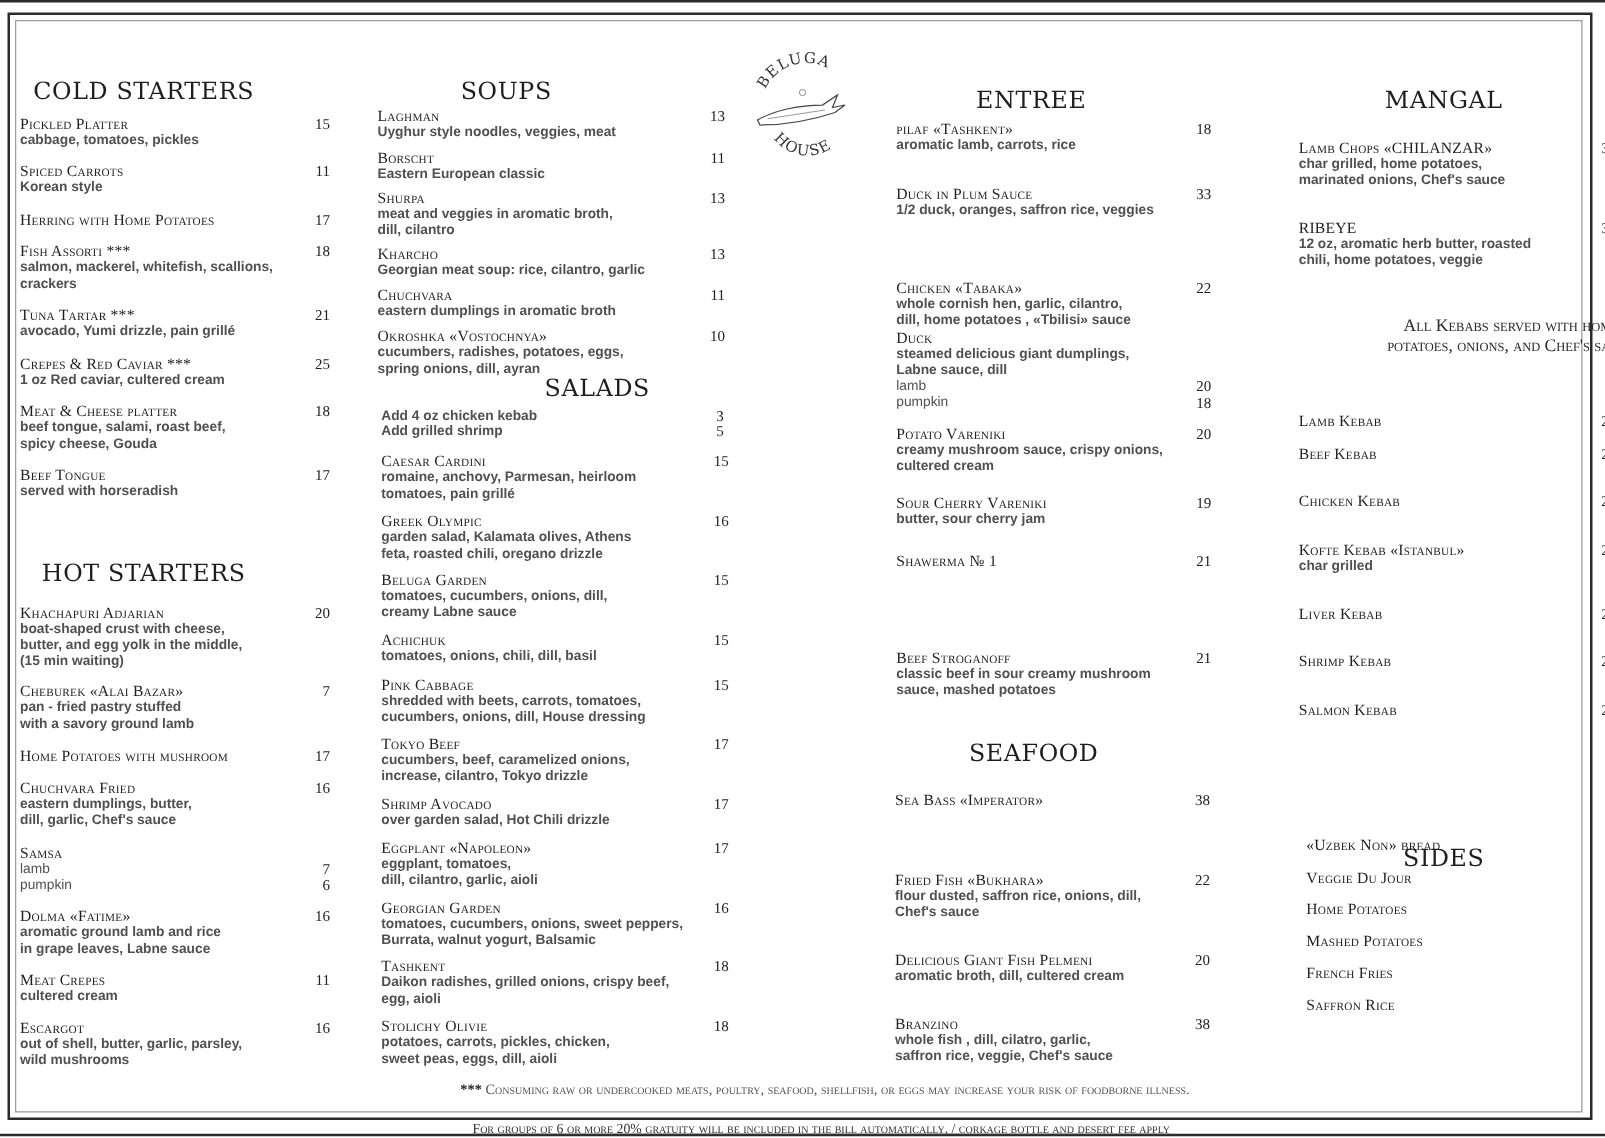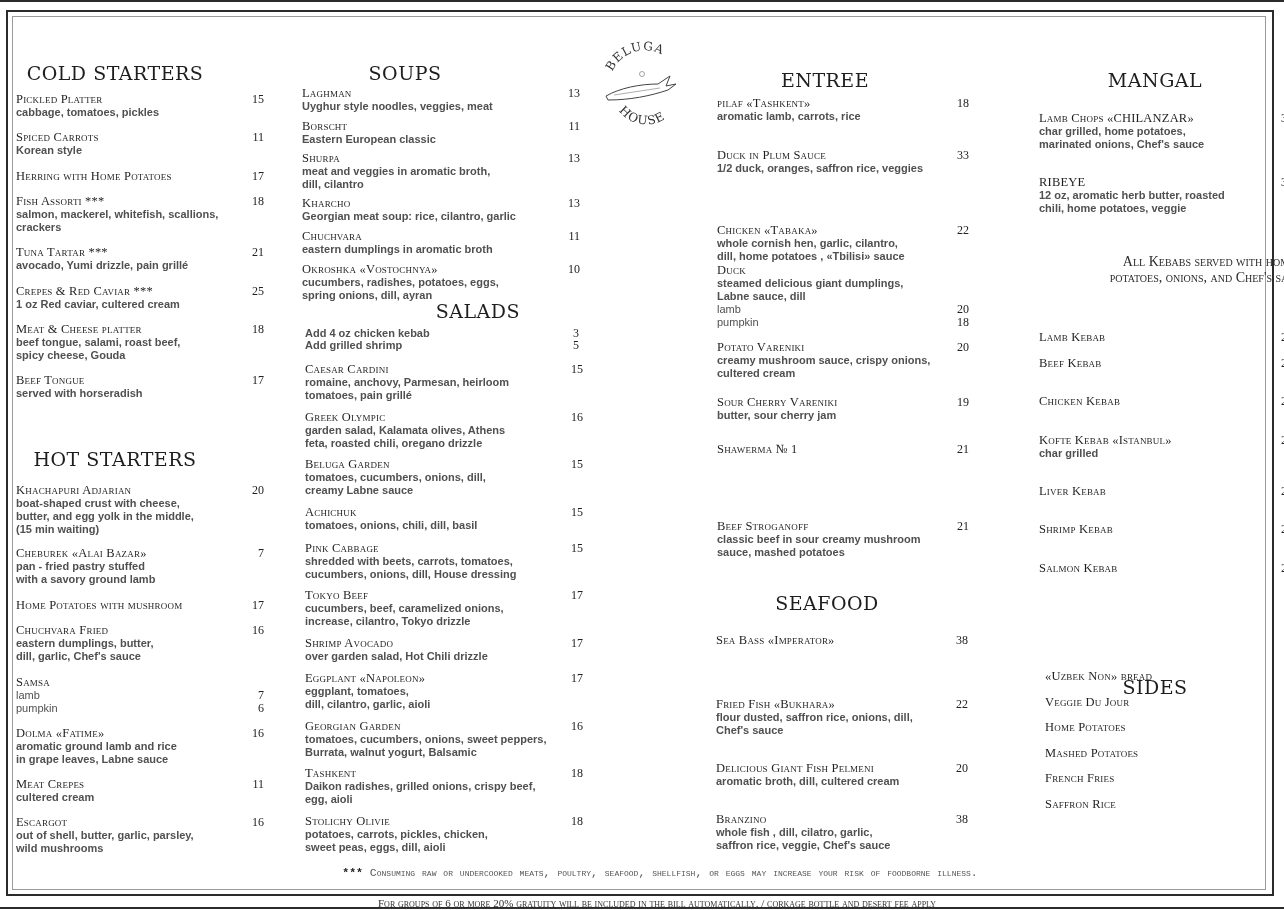--- a/index.html
+++ b/index.html
@@ -37,21 +37,21 @@
   .sub-row .sub-price {
     position:absolute; top:0; font-family:"Liberation Serif", serif; font-size:12px; color:#222;
     text-align:right; width:30px;
   }
   .note {
     position:absolute; font-family:"Liberation Serif", serif; font-variant:small-caps;
     font-size:14px; line-height:16px; text-align:center; color:#2a2a2a;
   }
   .footer-warning {
     position:absolute; left:280px; top:866px; width:760px; text-align:center;
-    font-family:Liberation Mono, monospace; font-variant:small-caps; font-size:11.5px; color:#555;
+    font-family:Liberation Serif, serif; font-variant:small-caps; font-size:11.5px; color:#555;
   }
   .footer-warning .stars { color:#222; font-weight:bold; }
   .footer-gratuity {
     position:absolute; left:250px; top:897px; width:814px; text-align:center;
     font-family:"Liberation Serif", serif; font-variant:small-caps; font-size:11px; color:#333;
     text-decoration:underline;
   }
   .logo { position:absolute; left:600px; top:40px; width:90px; height:90px; }
 </style>
 </head>

